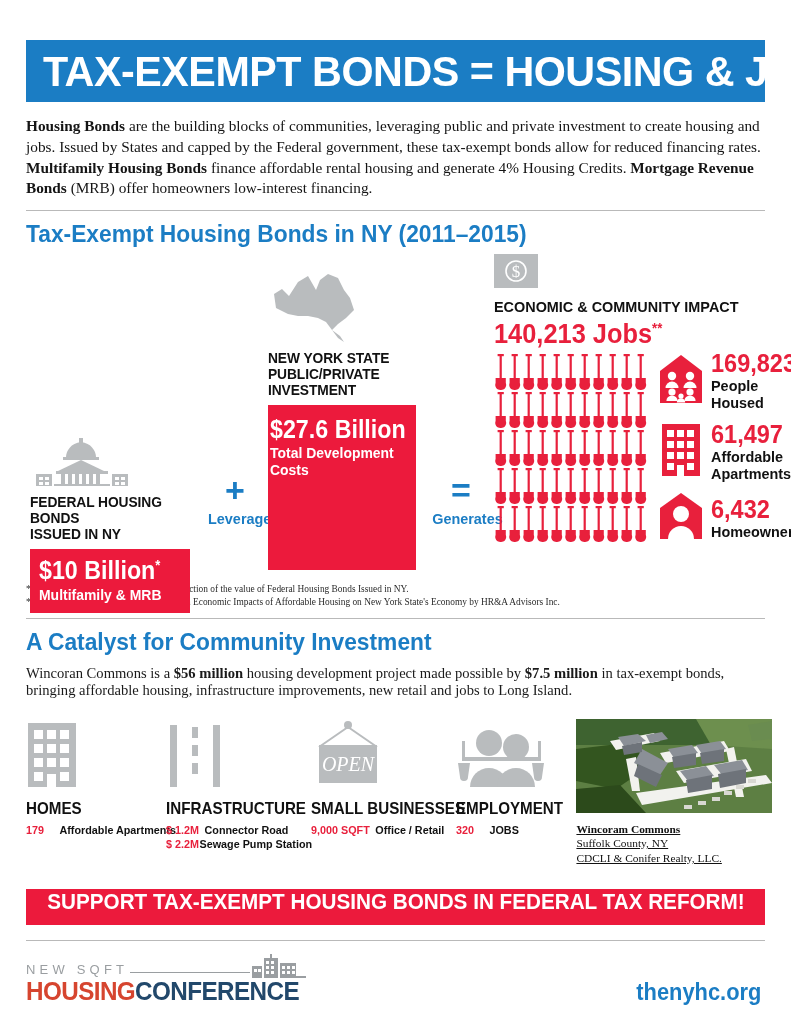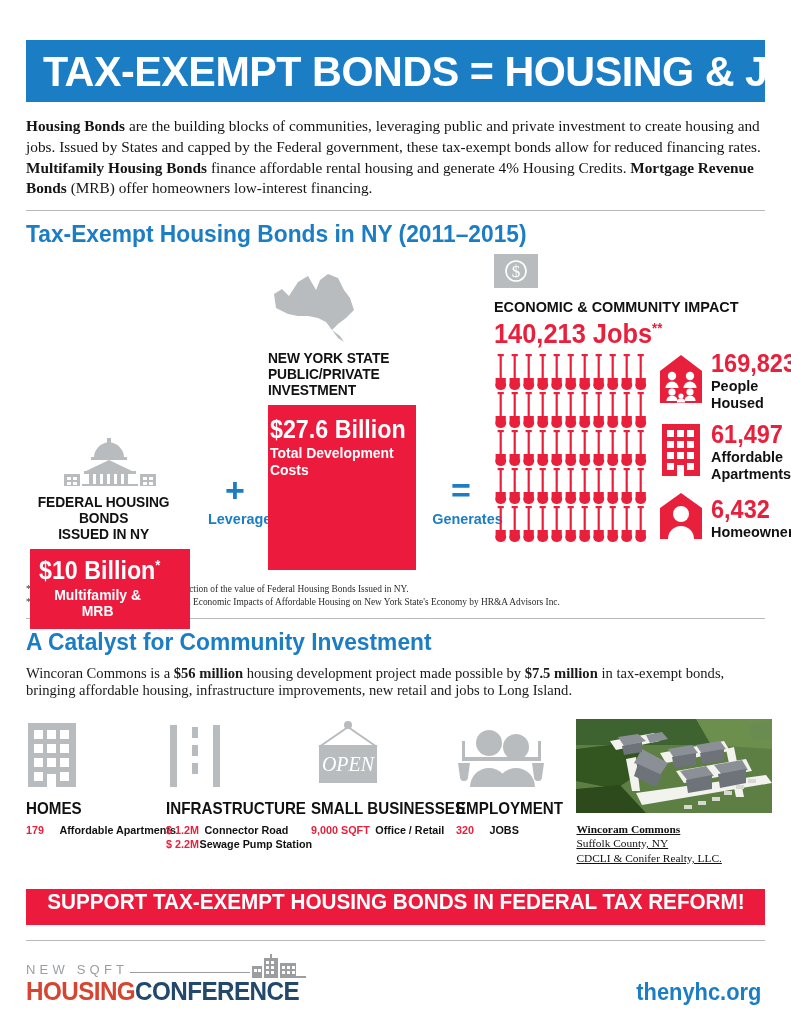--- a/index.html
+++ b/index.html
@@ -223,21 +223,21 @@
   <p class="intro">
     <b>Housing Bonds</b><span> are the building blocks of communities, leveraging public and private investment to create housing and jobs. Issued by States and capped by the Federal government, these tax-exempt bonds allow for reduced financing rates.  </span><b>Multifamily Housing Bonds</b><span> finance affordable rental housing and generate 4% Housing Credits. </span><b>Mortgage Revenue Bonds</b><span> (MRB) offer homeowners low-interest financing.</span>
   </p>
 
   <div class="rule"></div>
 
   <div class="sec-head">Tax-Exempt Housing Bonds in NY (2011–2015)</div>
 
   <div class="diagram">
 
-    <div class="blk" style="left:4px; top:184px; width:160px;text-align:center;">
+    <div class="blk" style="left:4px; top:184px; width:160px;">
       <div style="height:48px;">
         <svg width="104" height="48" viewBox="0 0 104 48">
           <g class="grey">
             <rect x="49" y="0" width="4" height="5"></rect>
             <path d="M51 4 C41 5 36 13 36 19 L66 19 C66 13 61 5 51 4 Z"></path>
             <rect x="33" y="19" width="36" height="3"></rect>
             <path d="M51 22 L28 33 L74 33 Z"></path>
             <rect x="26" y="33" width="52" height="3"></rect>
             <rect x="31" y="36" width="4" height="12"></rect>
             <rect x="38" y="36" width="4" height="12"></rect>
@@ -256,21 +256,21 @@
             <rect x="91" y="39" width="4" height="3" fill="#fff"></rect>
             <rect x="85" y="44" width="4" height="3" fill="#fff"></rect>
             <rect x="91" y="44" width="4" height="3" fill="#fff"></rect>
           </g>
         </svg>
       </div>
       <div class="cap-label" style="margin-top:8px;">
         <div>FEDERAL HOUSING BONDS</div>
         <div>ISSUED IN NY</div>
       </div>
-      <div class="redbox" style="margin-top:7px; width:160px; padding:9px 25px 10px 9px;">
+      <div class="redbox" style="margin-top:7px; width:160px; padding:9px 9px 10px 9px;">
         <div class="big"><span>$10 Billion</span><span class="star">*</span></div>
         <div class="sub">Multifamily &amp; MRB</div>
       </div>
     </div>
 
     <div class="blk op" style="left:180px; top:222px; width:58px;">
       <div class="sign">+</div>
       <div class="word">Leverages</div>
     </div>
 

